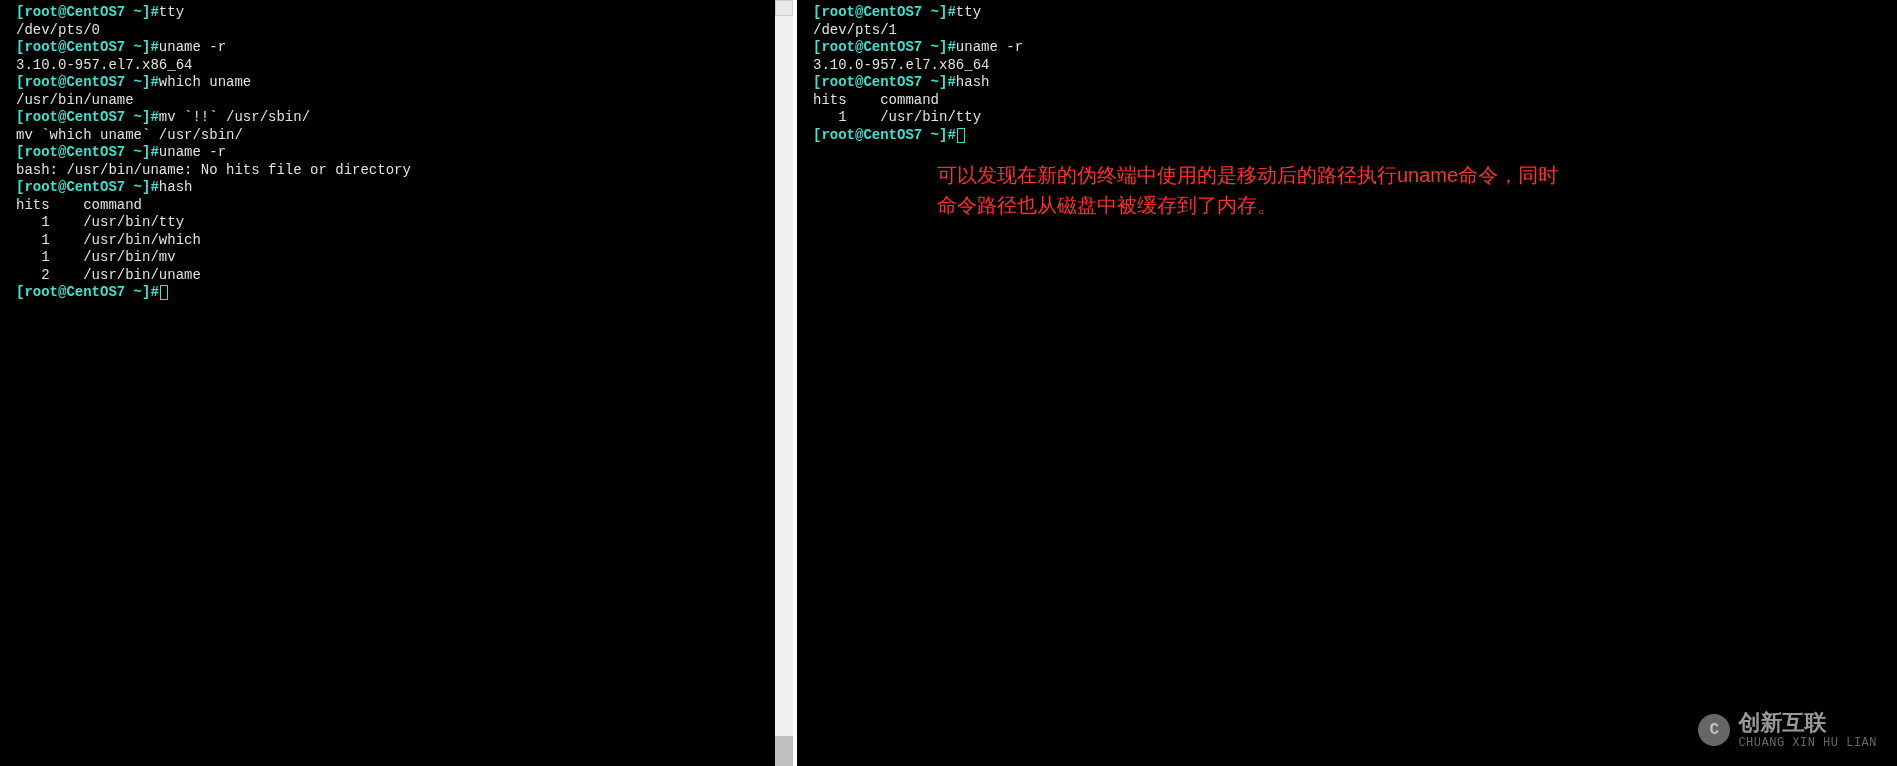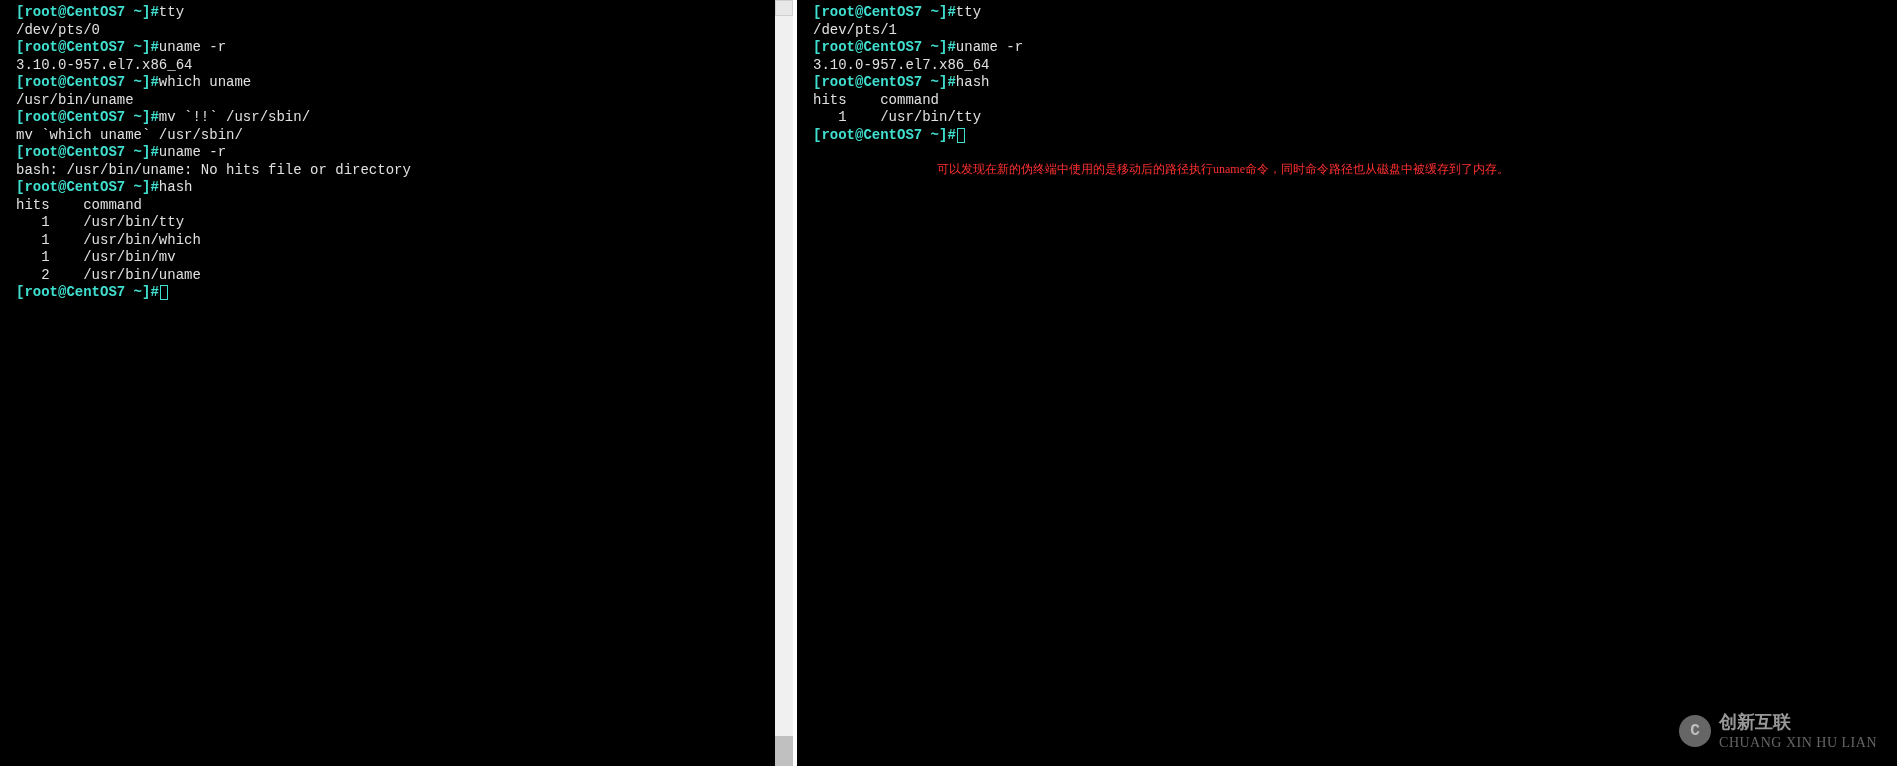--- a/index.html
+++ b/index.html
@@ -82,22 +82,22 @@
       display: inline-block;
       width: 8px;
       height: 15px;
       border: 1px solid #40e0d0;
       vertical-align: text-bottom;
       margin-left: 1px;
     }
     .annotation {
       position: absolute;
       color: #ff3030;
-      font-family: Liberation Serif, serif;
-      font-size: 12px;
+      font-family: Liberation Sans, sans-serif;
+      font-size: 20px;
       line-height: 1.5;
       max-width: 630px;
       left: 140px;
       top: 160px;
     }
     .watermark {
       position: absolute;
       right: 20px;
       bottom: 15px;
       display: flex;
@@ -113,27 +113,27 @@
       display: flex;
       align-items: center;
       justify-content: center;
       color: #fff;
       font-weight: bold;
       font-size: 16px;
     }
     .watermark-text-main {
       color: #ccc;
       font-family: "Microsoft YaHei", sans-serif;
-      font-size: 18px;
+      font-size: 22px;
       font-weight: bold;
     }
     .watermark-text-sub {
       color: #888;
-      font-family: Liberation Serif, serif;
-      font-size: 14px;
+      font-family: Liberation Mono, monospace;
+      font-size: 12px;
       letter-spacing: 0.5px;
     }
   </style>
 </head>
 <body>
 
 <div class="container">
 
   <div class="pane pane-left" id="pane-left">
       <div class="line"><span class="prompt-user">[root@CentOS7 ~]#</span><span class="cmd">tty</span></div>

